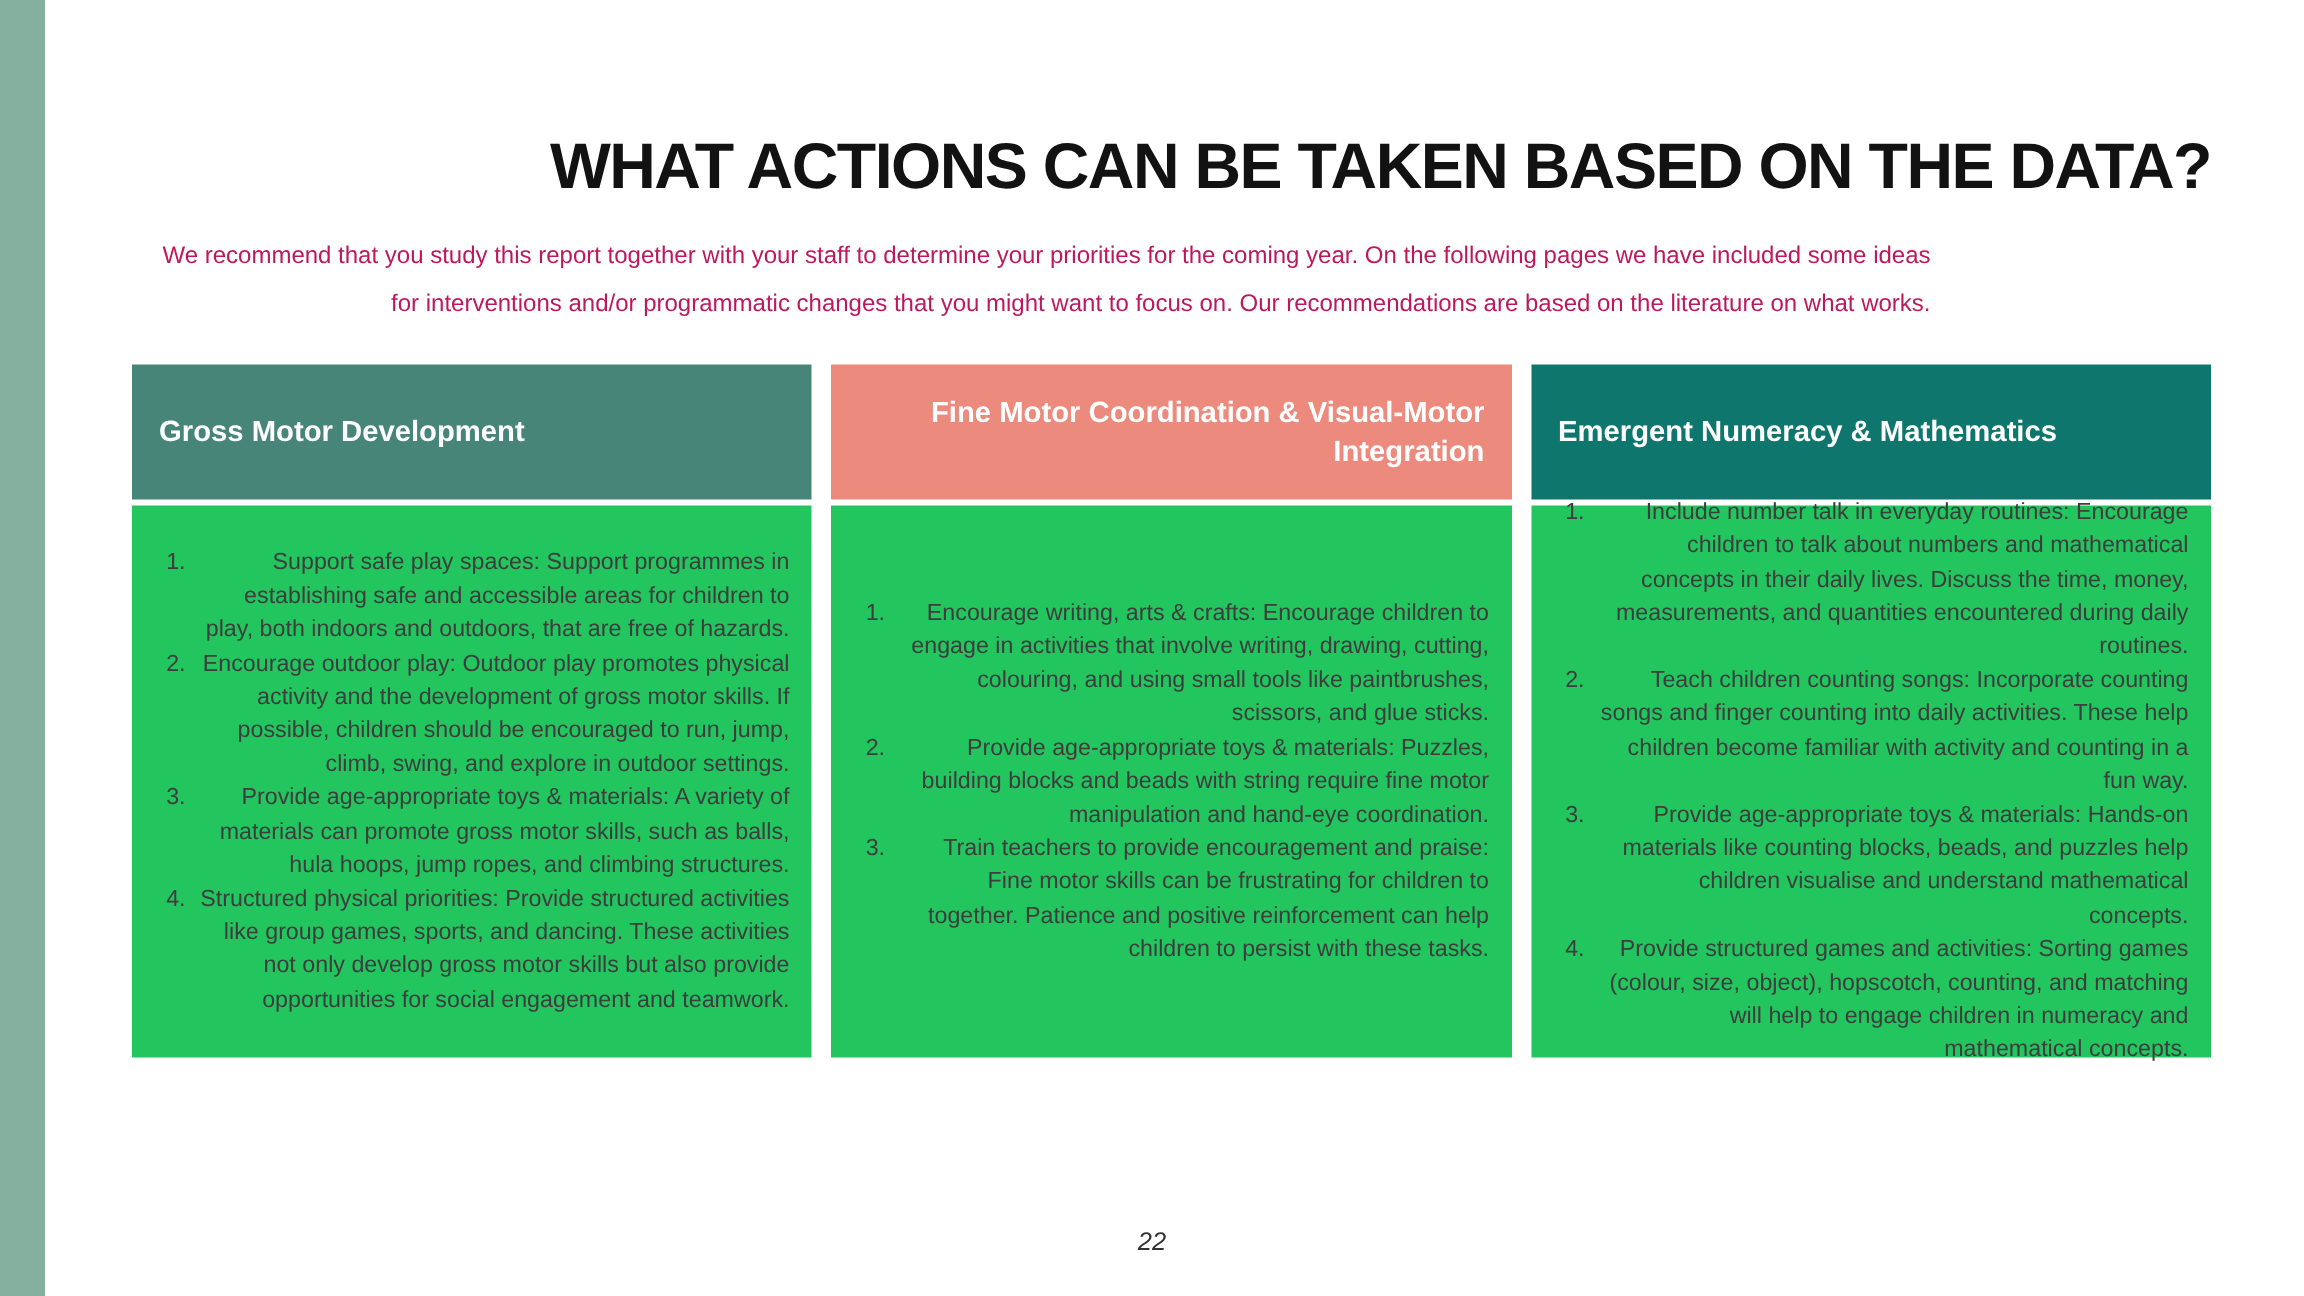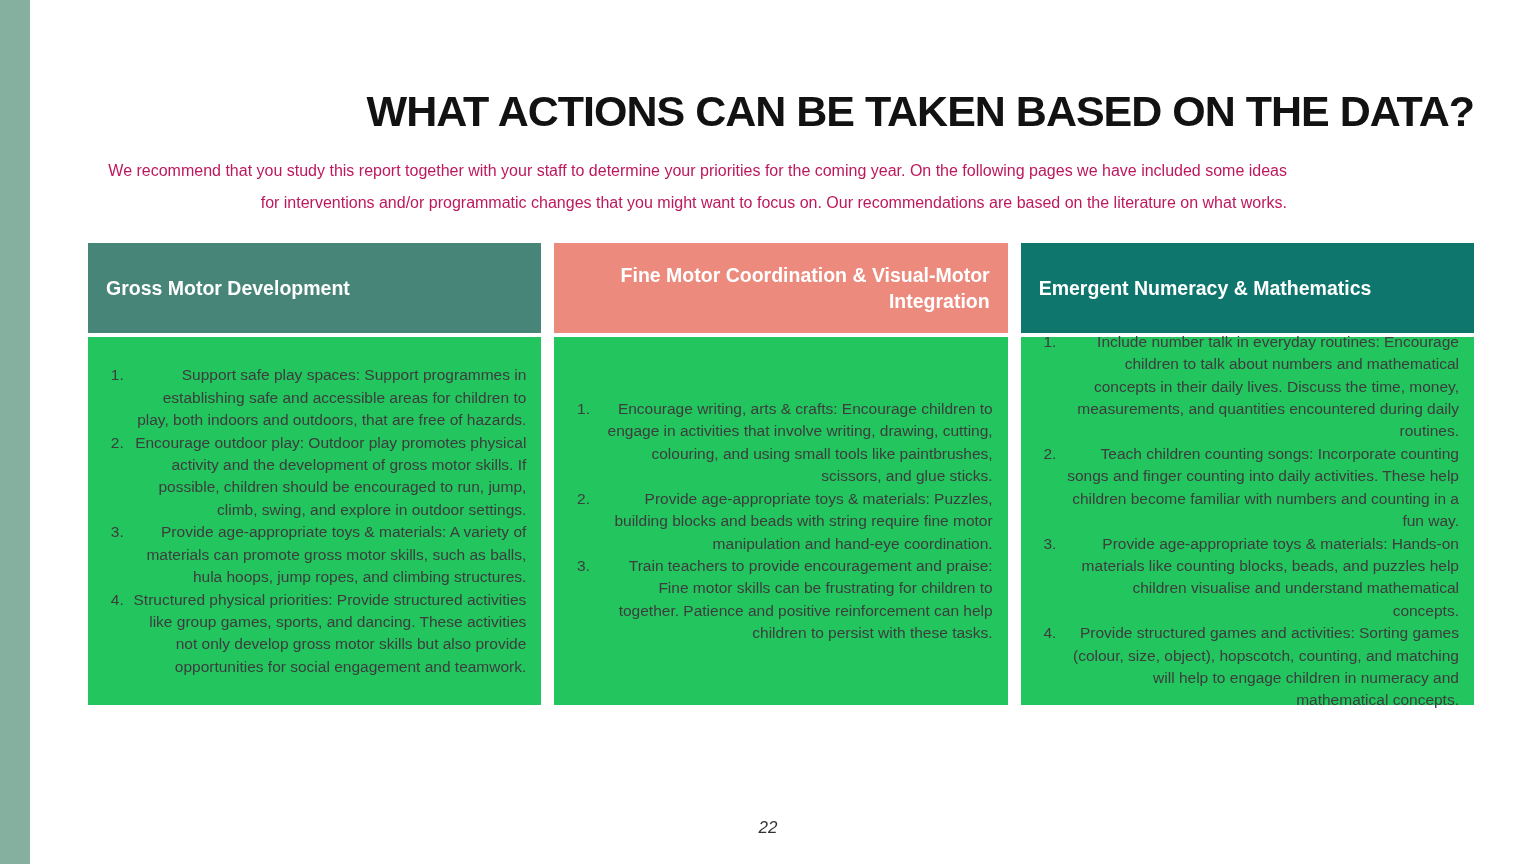--- a/index.html
+++ b/index.html
@@ -118,21 +118,21 @@
           <li>Train teachers to provide encouragement and praise: Fine motor skills can be frustrating for children to together. Patience and positive reinforcement can help children to persist with these tasks.</li>
         </ol>
       </div>
     </div>
 
     <div class="column">
       <div class="column-header" style="background-color: #0f766e;">Emergent Numeracy &amp; Mathematics</div>
       <div class="column-card">
         <ol class="rec-list">
           <li>Include number talk in everyday routines: Encourage children to talk about numbers and mathematical concepts in their daily lives. Discuss the time, money, measurements, and quantities encountered during daily routines.</li>
-          <li>Teach children counting songs: Incorporate counting songs and finger counting into daily activities. These help children become familiar with numbers and counting in a fun way.</li>
+          <li>Teach children counting songs: Incorporate counting songs and finger counting into daily activities. These help children become familiar with activity and counting in a fun way.</li>
           <li>Provide age-appropriate toys &amp; materials: Hands-on materials like counting blocks, beads, and puzzles help children visualise and understand mathematical concepts.</li>
           <li>Provide structured games and activities: Sorting games (colour, size, object), hopscotch, counting, and matching will help to engage children in numeracy and mathematical concepts.</li>
         </ol>
       </div>
     </div>
 
   </div>
 </div>
 
 <div class="page-number">22</div>

